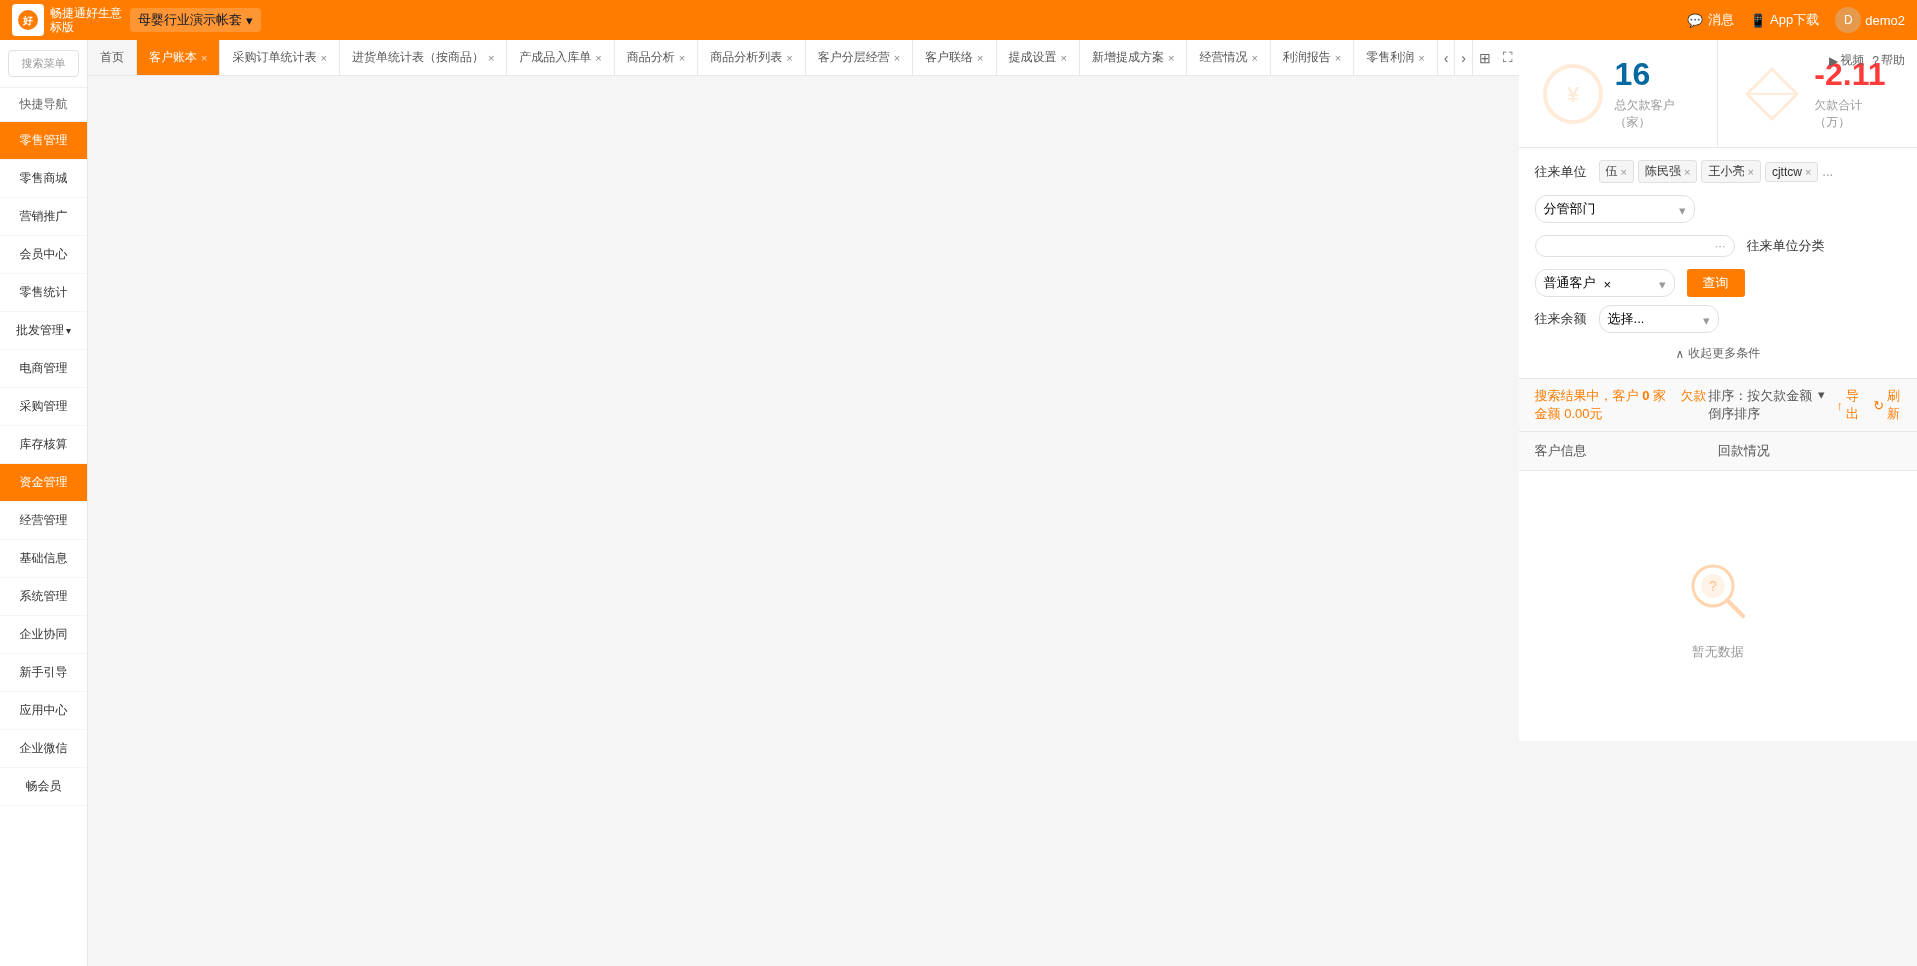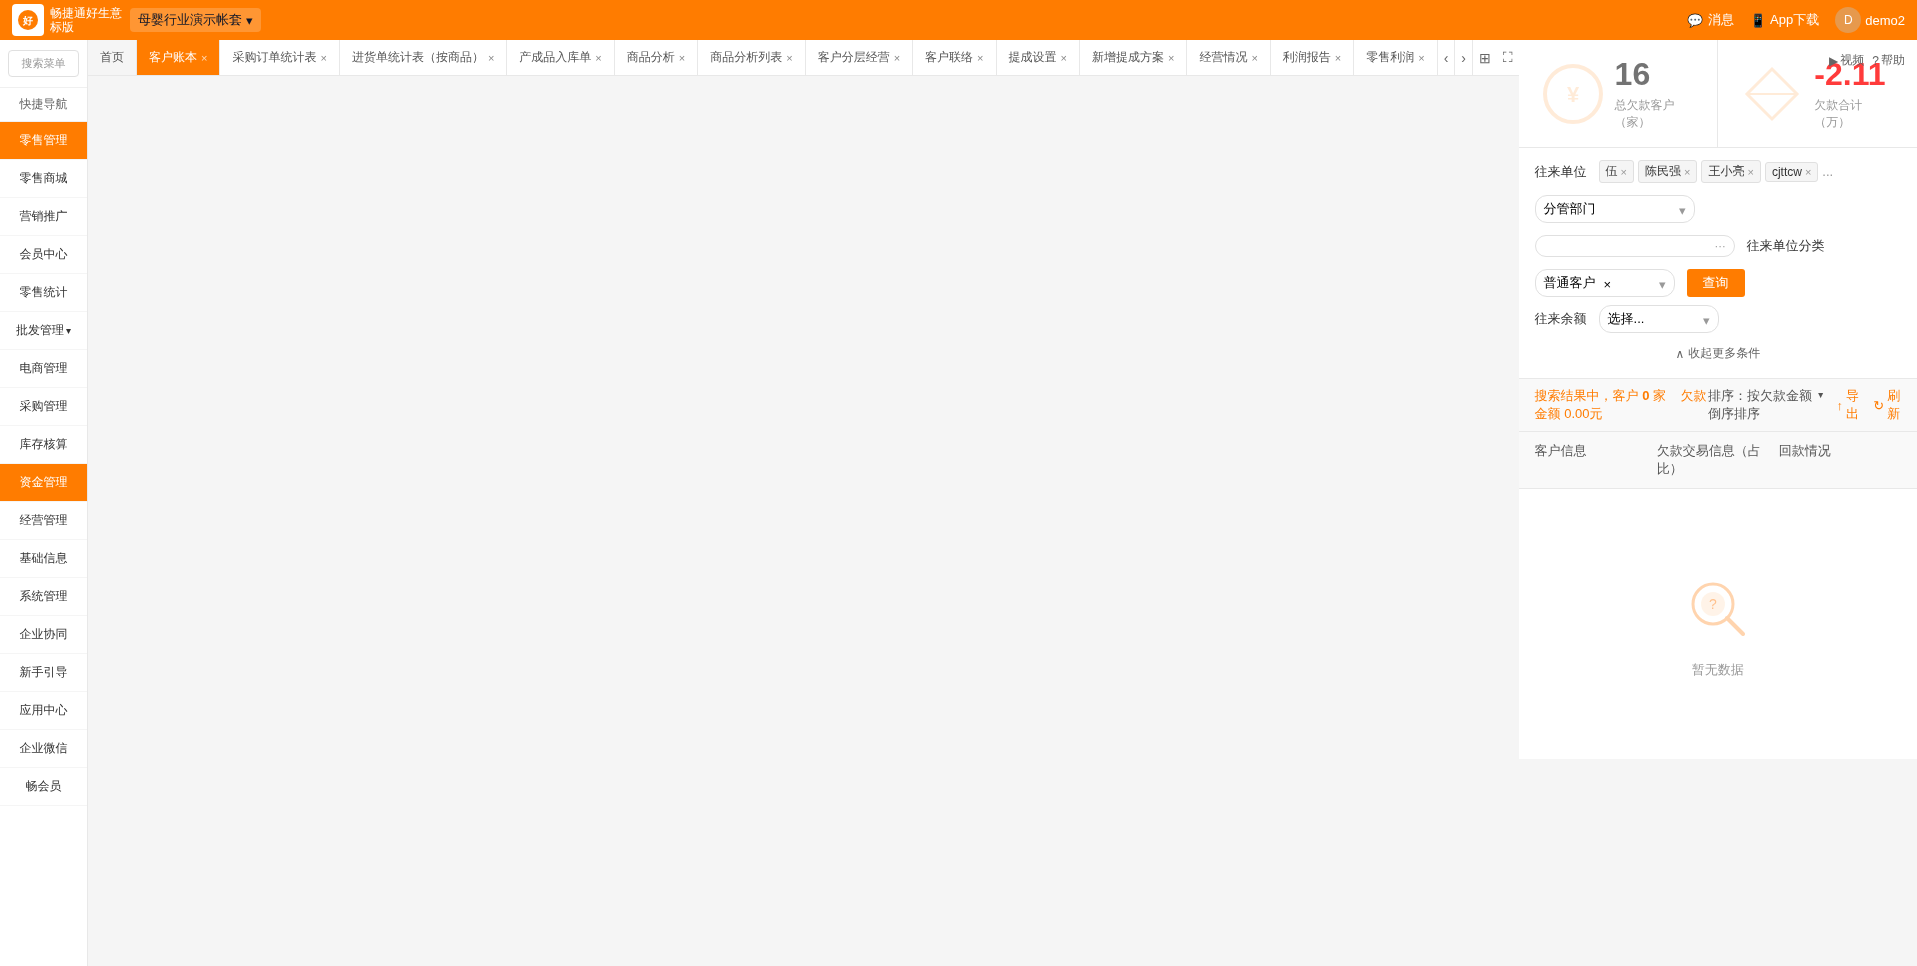--- a/index.html
+++ b/index.html
@@ -40,21 +40,21 @@
 
     
     .page-content { flex: 1; overflow-y: auto; background: #f5f5f5; padding: 0; }
 
     
     .stats-row { display: flex; background: #fff; border-bottom: 1px solid #e8e8e8; }
     .stat-card { flex: 1; padding: 16px 24px; display: flex; align-items: center; gap: 12px; border-right: 1px solid #e8e8e8; position: relative; }
     .stat-card:last-child { border-right: none; }
     .stat-icon { width: 60px; height: 60px; display: flex; align-items: center; justify-content: center; opacity: 0.15; }
     .stat-info { display: flex; flex-direction: column; }
-    .stat-number { font-size: 32px; font-weight: bold; color: #737373; }
+    .stat-number { font-size: 32px; font-weight: bold; color: #0369a1; }
     .stat-number.negative { color: #ff3b3b; }
     .stat-number.black { color: #333; text-decoration: underline; }
     .stat-label { font-size: 12px; color: #999; margin-top: 4px; }
     .stat-help { position: absolute; right: 12px; top: 12px; display: flex; gap: 8px; font-size: 12px; color: #666; }
     .stat-help span { display: flex; align-items: center; gap: 2px; cursor: pointer; }
 
     
     .filter-area { background: #fff; padding: 12px 16px; border-bottom: 1px solid #e8e8e8; }
     .filter-row { display: flex; align-items: center; gap: 12px; margin-bottom: 8px; flex-wrap: wrap; }
     .filter-label { color: #333; font-size: 13px; white-space: nowrap; }
@@ -65,21 +65,21 @@
     .filter-select { display: flex; align-items: flex-end; gap: 4px; border: 1px solid #e0e0e0; border-radius: 12px; padding: 4px 8px; font-size: 13px; min-width: 120px; cursor: pointer; background: #fff; }
     .filter-select .arrow { color: #999; margin-left: auto; }
     .filter-search-btn { background: #ff7c00; color: #fff; border: none; border-radius: 3px; padding: 5px 16px; font-size: 13px; cursor: pointer; }
     .collapse-btn { display: flex; align-items: center; gap: 4px; color: #666; font-size: 12px; cursor: pointer; justify-content: center; padding: 4px; }
 
     
     .result-bar { background: #f9f9f9; padding: 8px 16px; display: flex; align-items: center; justify-content: space-between; border-bottom: 1px solid #e8e8e8; }
     .result-info { font-size: 13px; color: #333; }
     .result-info span { color: #ff7c00; }
     .result-actions { display: flex; align-items: center; gap: 12px; font-size: 13px; color: #555; }
-    .result-actions .sort-select { display: flex; align-items: flex-start; gap: 4px; cursor: pointer; font-family: Liberation Mono, monospace; }
+    .result-actions .sort-select { display: flex; align-items: flex-start; gap: 4px; cursor: pointer; }
     .result-action-btn { display: flex; align-items: center; gap: 3px; cursor: pointer; color: #ff7c00; }
 
     
     .data-table { width: 100%; background: #fff; }
     .table-header { display: flex; padding: 10px 16px; background: #f9f9f9; border-bottom: 1px solid #e8e8e8; font-size: 13px; color: #555; font-weight: 500; }
     .col-customer { flex: 2; }
     .col-debt { flex: 2; }
     .col-repay { flex: 2; }
     .col-date { flex: 2; }
 
@@ -372,21 +372,20 @@
           <div class="result-action-btn">
             <span>↻</span>
             <span>刷新</span>
           </div>
         </div>
       </div>
 
       <div class="data-table">
         <div class="table-header">
           <div class="col-customer">客户信息</div>
-          <div class="col-debt">欠款交易信息（占比）</div>
           <div class="col-repay">回款情况</div>
         </div>
 
         <div class="empty-state">
           <div class="empty-icon">
             <svg width="80" height="80" viewBox="0 0 80 80">
               <circle cx="35" cy="35" r="20" fill="none" stroke="#ffb87a" stroke-width="3"></circle>
               <line x1="49" y1="49" x2="65" y2="65" stroke="#ffb87a" stroke-width="4" stroke-linecap="round"></line>
               <circle cx="35" cy="35" r="12" fill="#ffd9b3" opacity="0.5"></circle>
               <text x="35" y="40" text-anchor="middle" fill="#ff9944" font-size="14">?</text>

